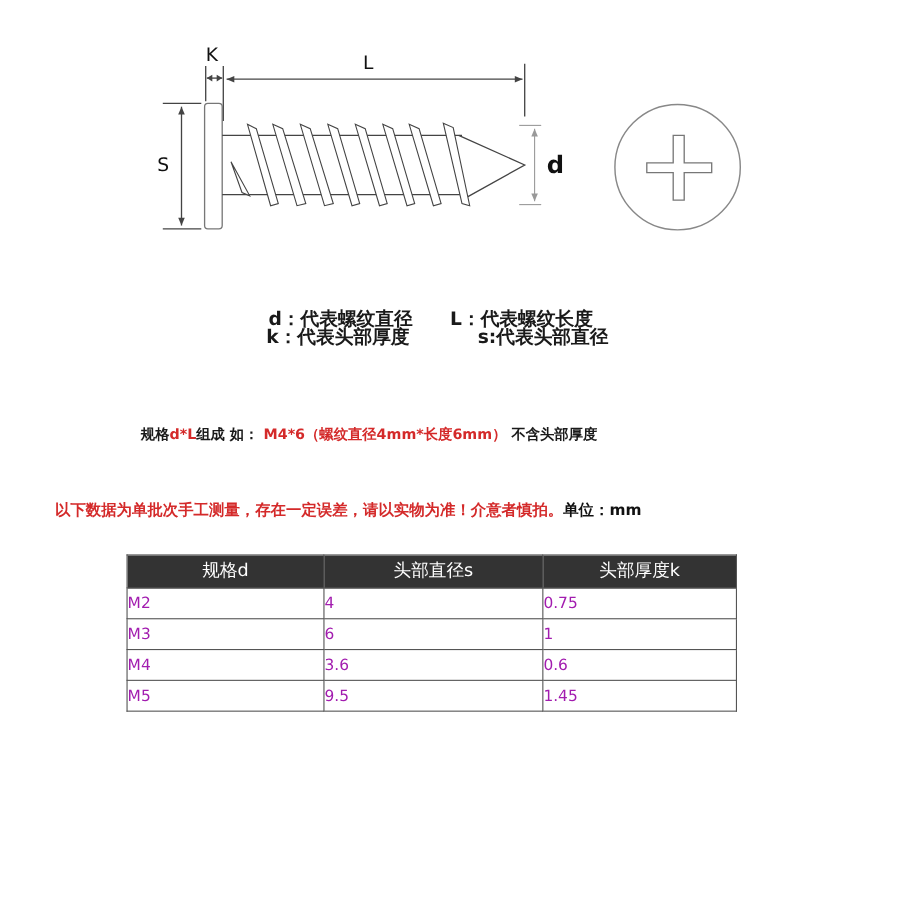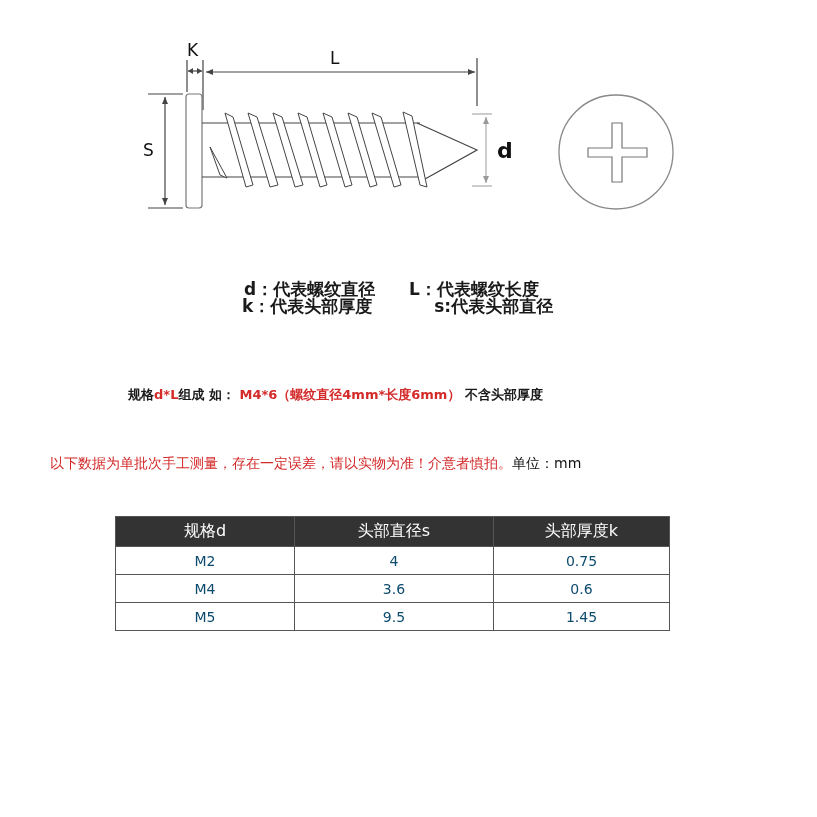--- a/index.html
+++ b/index.html
@@ -5,26 +5,26 @@
   html, body { margin:0; padding:0; background:#ffffff; }
   body { width:817px; height:817px; position:relative; overflow:hidden;
          font-family:"DejaVu Sans", "Liberation Sans", sans-serif; color:#111; }
   .abs { position:absolute; }
   #diagram { left:0; top:0; width:817px; height:230px; }
   .legend-line { position:absolute; font-weight:bold; font-size:17px; color:#1a1a1a; white-space:nowrap; }
   .legend-item { display:inline-block; }
   .spec-line { position:absolute; left:0; width:671px; text-align:center; top:386px;
                font-size:13px; font-weight:bold; color:#1a1a1a; white-space:nowrap; }
   .red { color:#d42a2a; }
-  .notice { position:absolute; left:50px; top:455px; font-size:14px; font-weight:normal; white-space:nowrap; }
-  table.spec { position:absolute; left:115px; top:516px; width:554px; border-collapse:collapse;
+  .notice { position:absolute; left:50px; top:455px; font-size:14px; font-weight:bold; white-space:nowrap; }
+  table.spec { position:absolute; left:115px; top:504px; width:554px; border-collapse:collapse;
                table-layout:fixed; font-size:14px; }
   table.spec th { background:#333333; color:#ffffff; font-weight:normal; height:29px;
                   font-size:16px; border:1px solid #555; padding:0; }
-  table.spec td { height:27px; border:1px solid #555; text-align:center; padding:0; color:#0c4a6e; }
+  table.spec td { height:27px; border:1px solid #555; padding:0; color:#a21caf; }
   table.spec col.c1 { width:179px; } table.spec col.c2 { width:199px; } table.spec col.c3 { width:176px; }
 </style>
 </head>
 <body>
 
 <svg id="diagram" class="abs" viewBox="0 0 817 230" width="817" height="230">
   <g stroke="#444" fill="none" stroke-width="1.2">
 
     <line x1="187" y1="60" x2="187" y2="92"></line>
     <line x1="203" y1="60" x2="203" y2="110"></line>
@@ -119,20 +119,25 @@
       <th>头部厚度k</th>
     </tr>
   </thead>
   <tbody>
     <tr>
         <td>M2</td>
         <td>4</td>
         <td>0.75</td>
       </tr>
     <tr>
+        <td>M3</td>
+        <td>6</td>
+        <td>1</td>
+      </tr>
+    <tr>
         <td>M4</td>
         <td>3.6</td>
         <td>0.6</td>
       </tr>
     <tr>
         <td>M5</td>
         <td>9.5</td>
         <td>1.45</td>
       </tr>
   </tbody>

